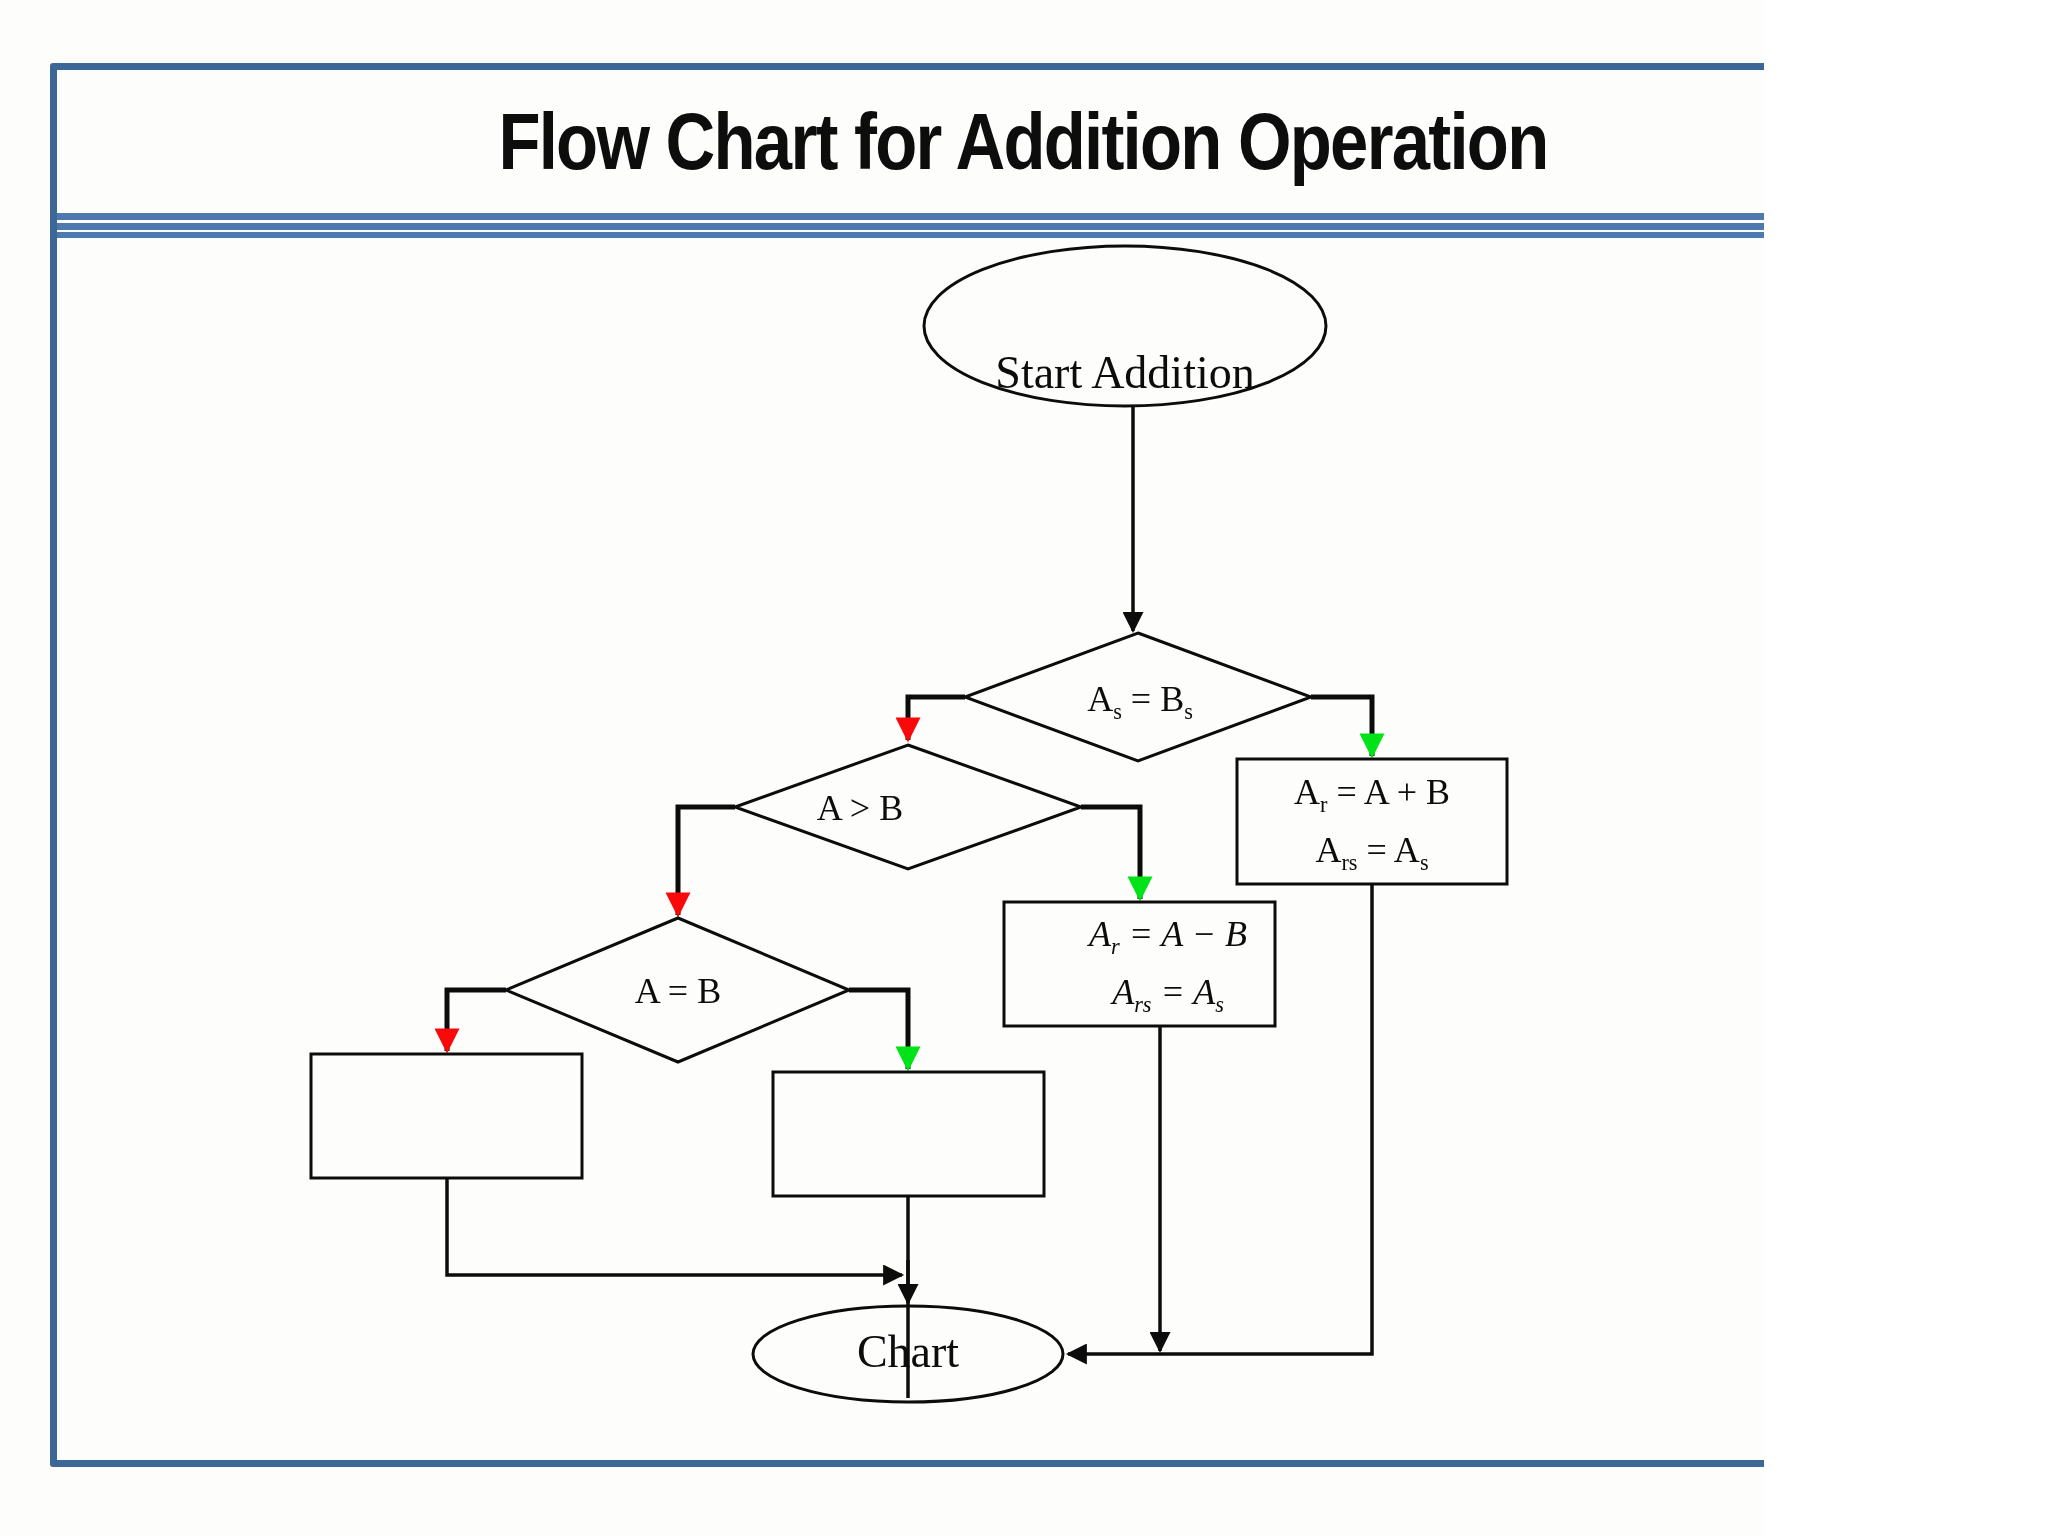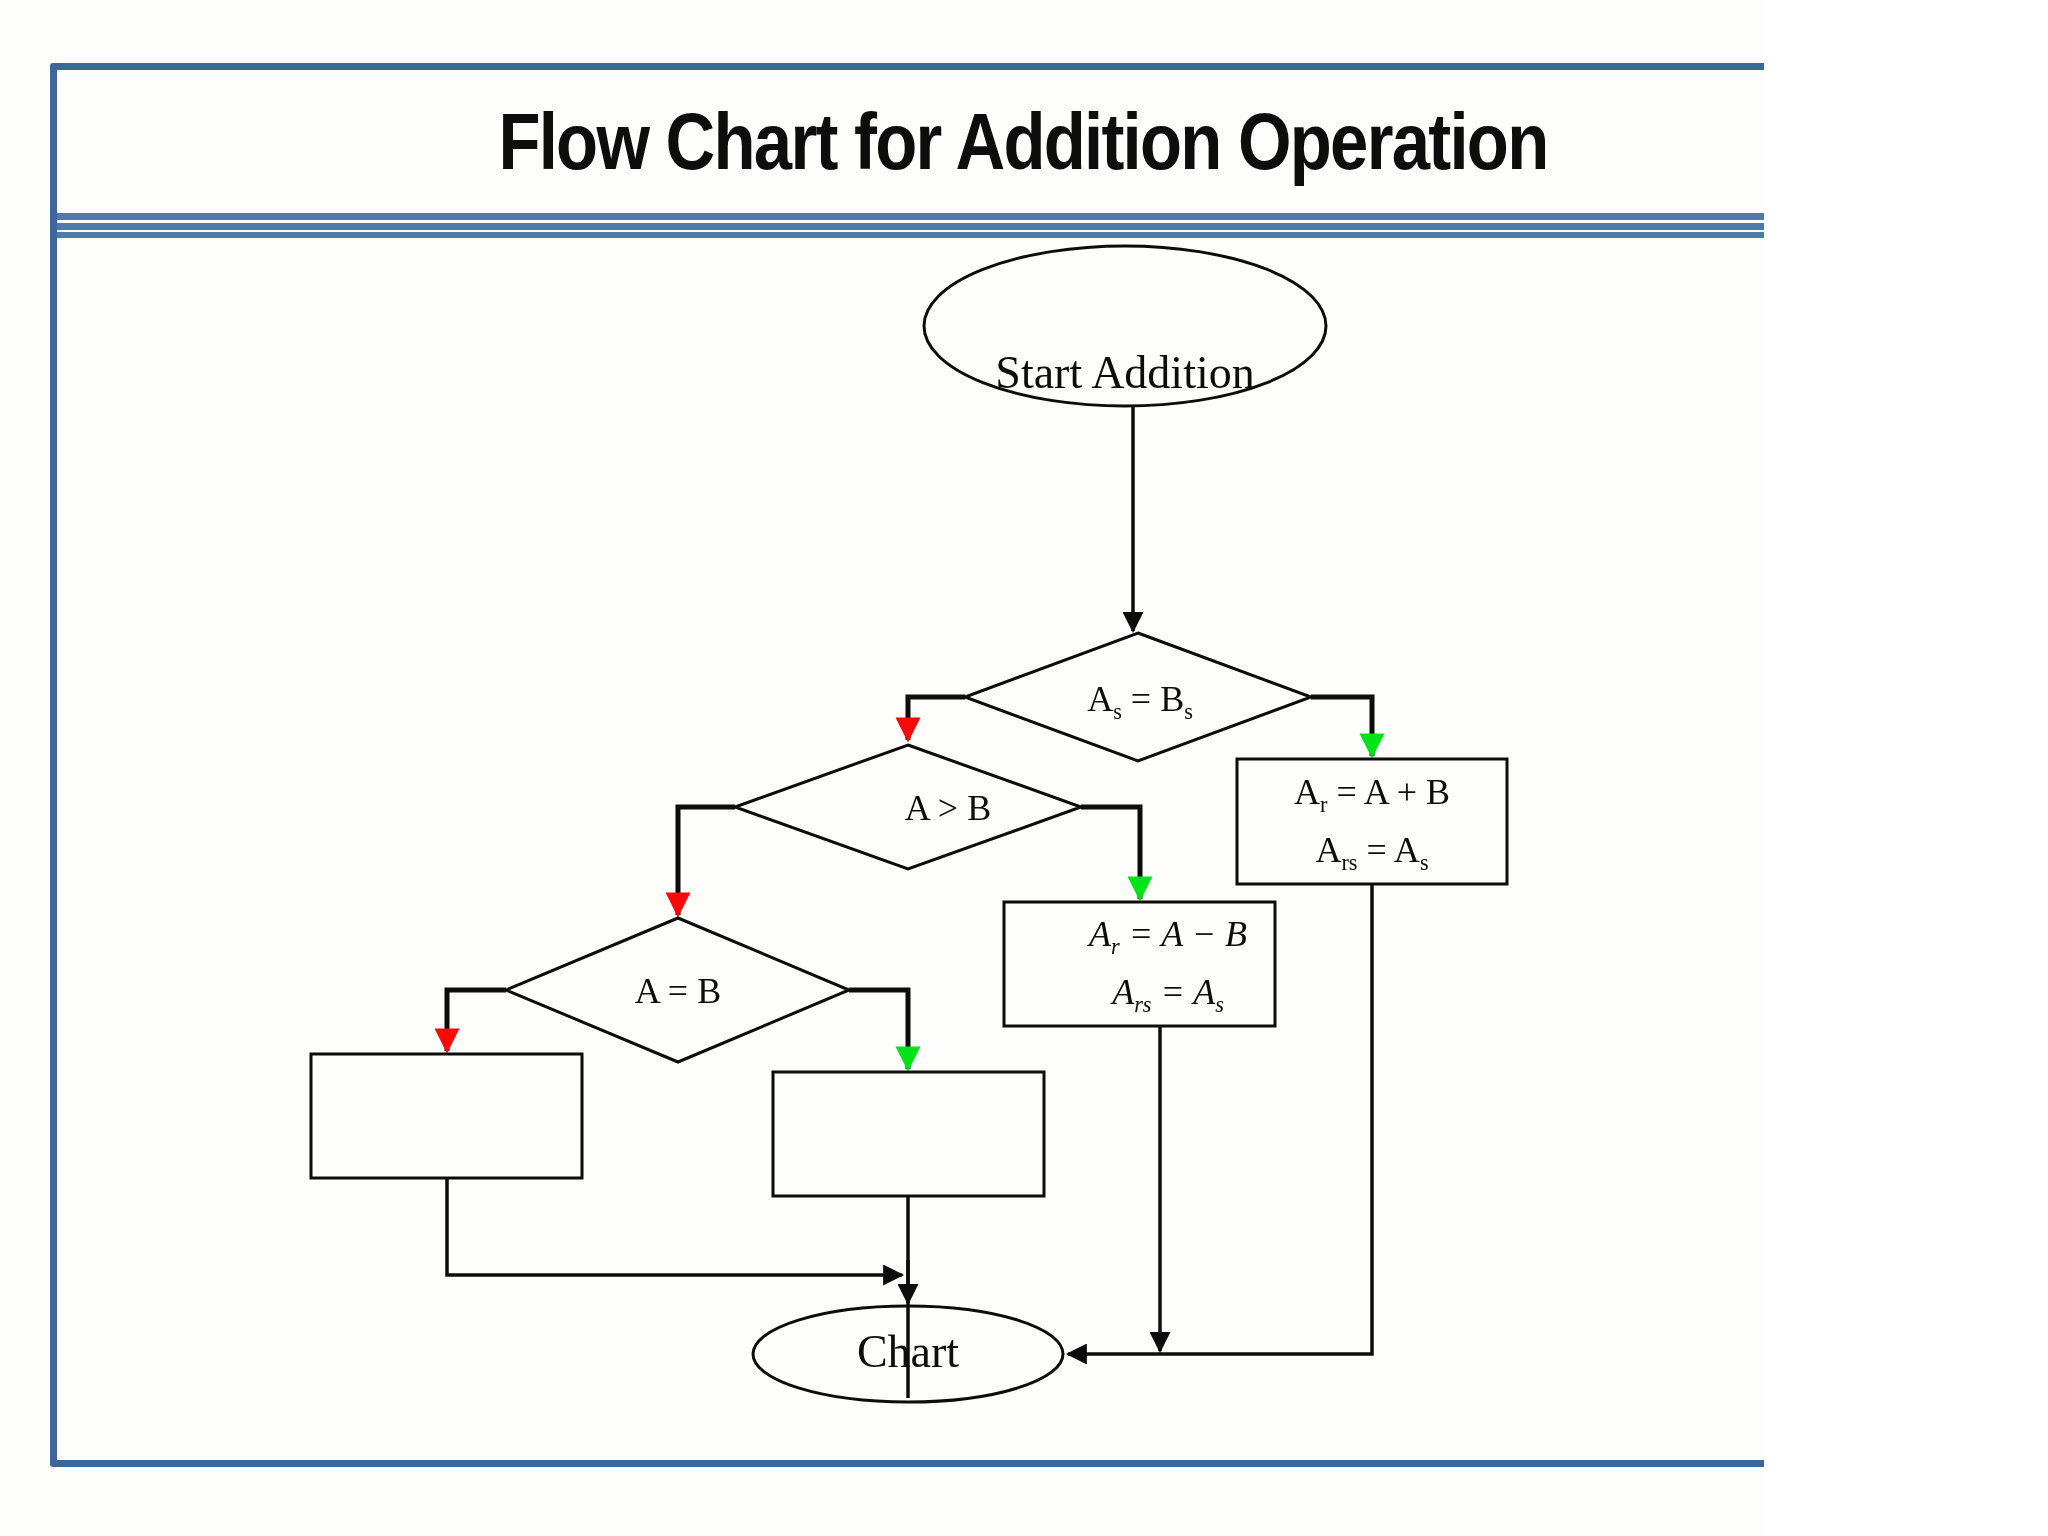--- a/index.html
+++ b/index.html
@@ -47,21 +47,21 @@
   
   .node-label{
     position:absolute;transform:translate(-50%,-50%);
     color:#0c0c0c;text-align:center;white-space:nowrap;
     font-size:36px;line-height:58px;
   }
   .node-label.terminal{font-size:46px;}
   .node-label sub{font-size:0.62em;line-height:0;}
   .pos-start{left:1125px;top:325px;margin-top:48px;}
   .pos-d1{left:1140px;top:699px;}
-  .pos-d2{left:948px;top:808px;}
+  .pos-d2{left:860px;top:808px;}
   .pos-d3{left:678px;top:991px;}
   .pos-box1{left:1372px;top:821px;}
   .pos-box2{left:1168px;top:963px;font-style:italic;}
   .pos-box3{left:447px;top:1115px;}
   .pos-box4{left:908px;top:1133px;}
   .pos-done{left:908px;top:1352px;}
   
   .page-number{
     position:absolute;left:1886px;top:1430px;width:60px;
     font-family:"Liberation Sans", sans-serif;

